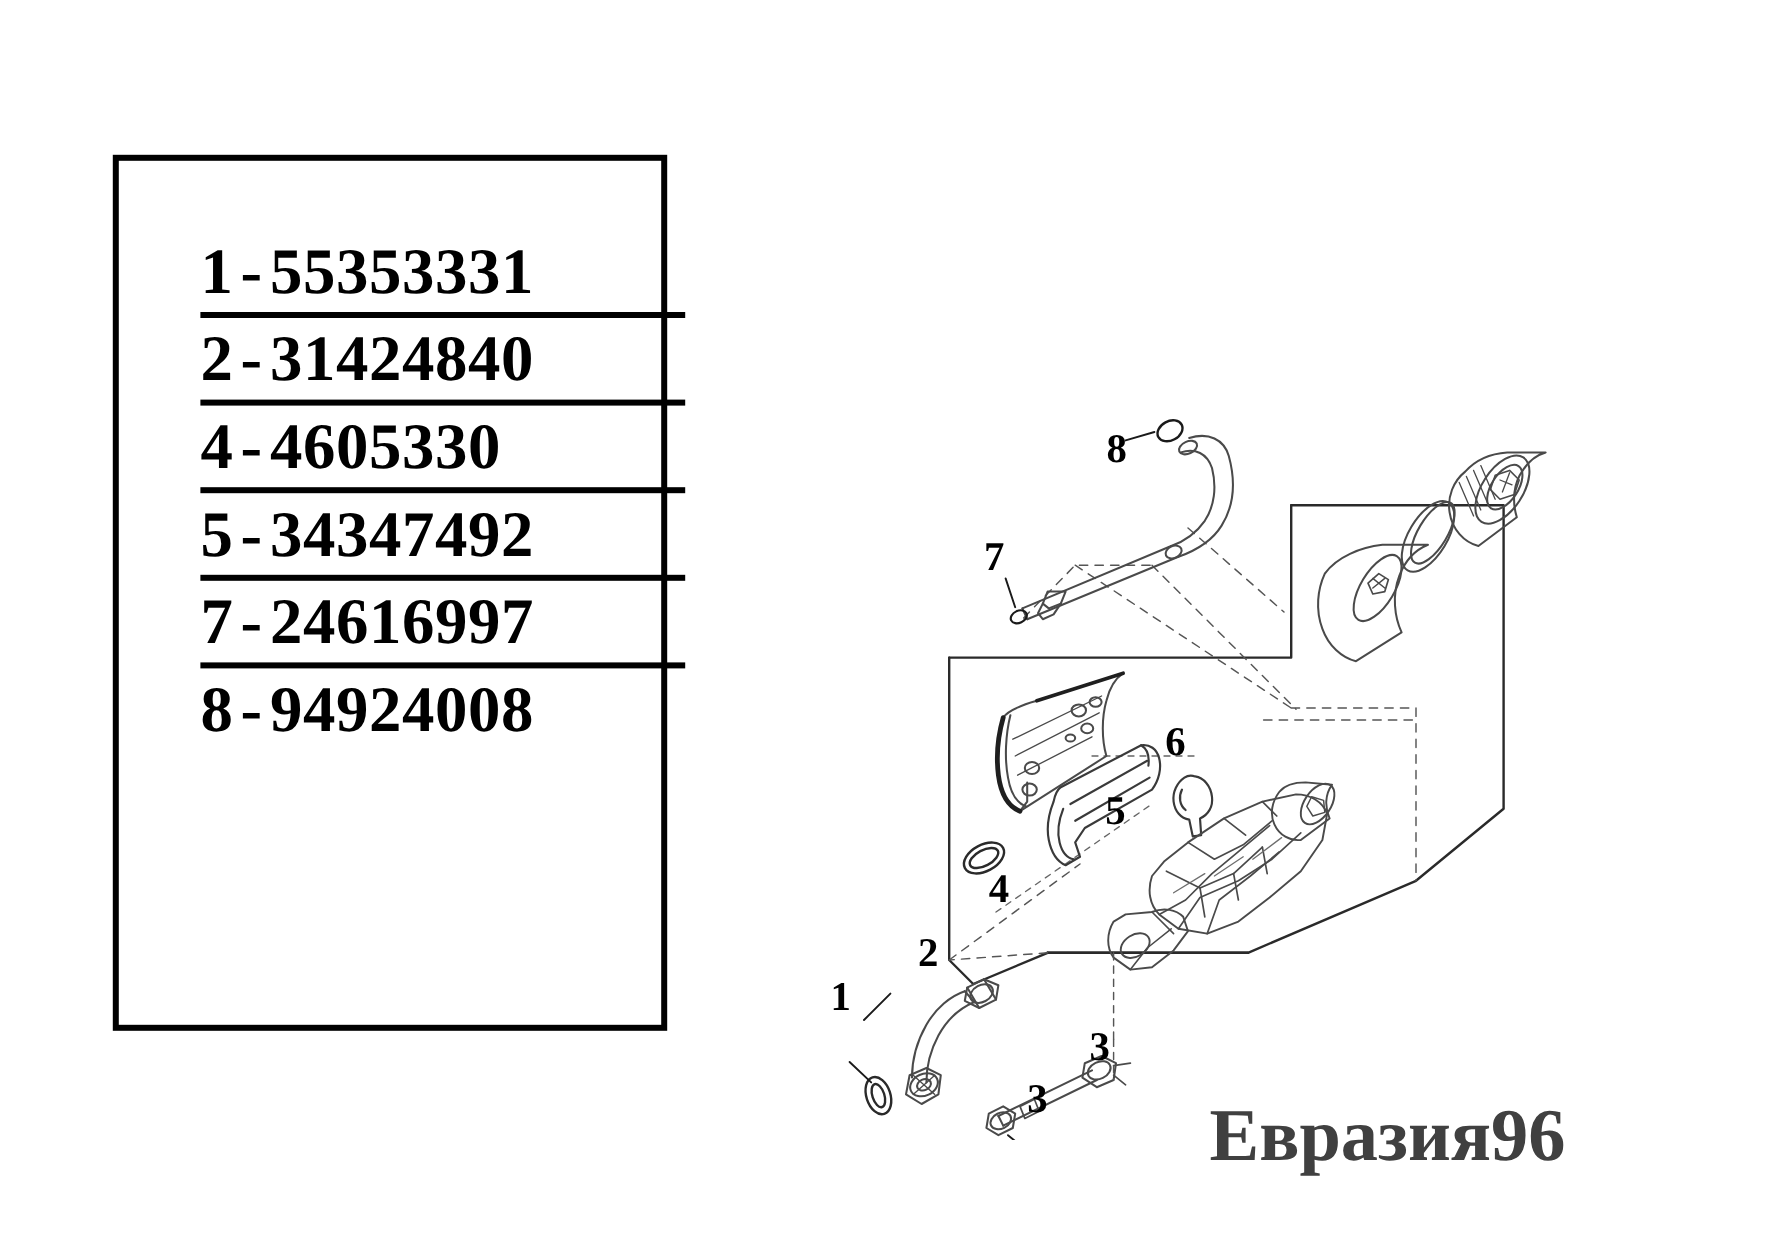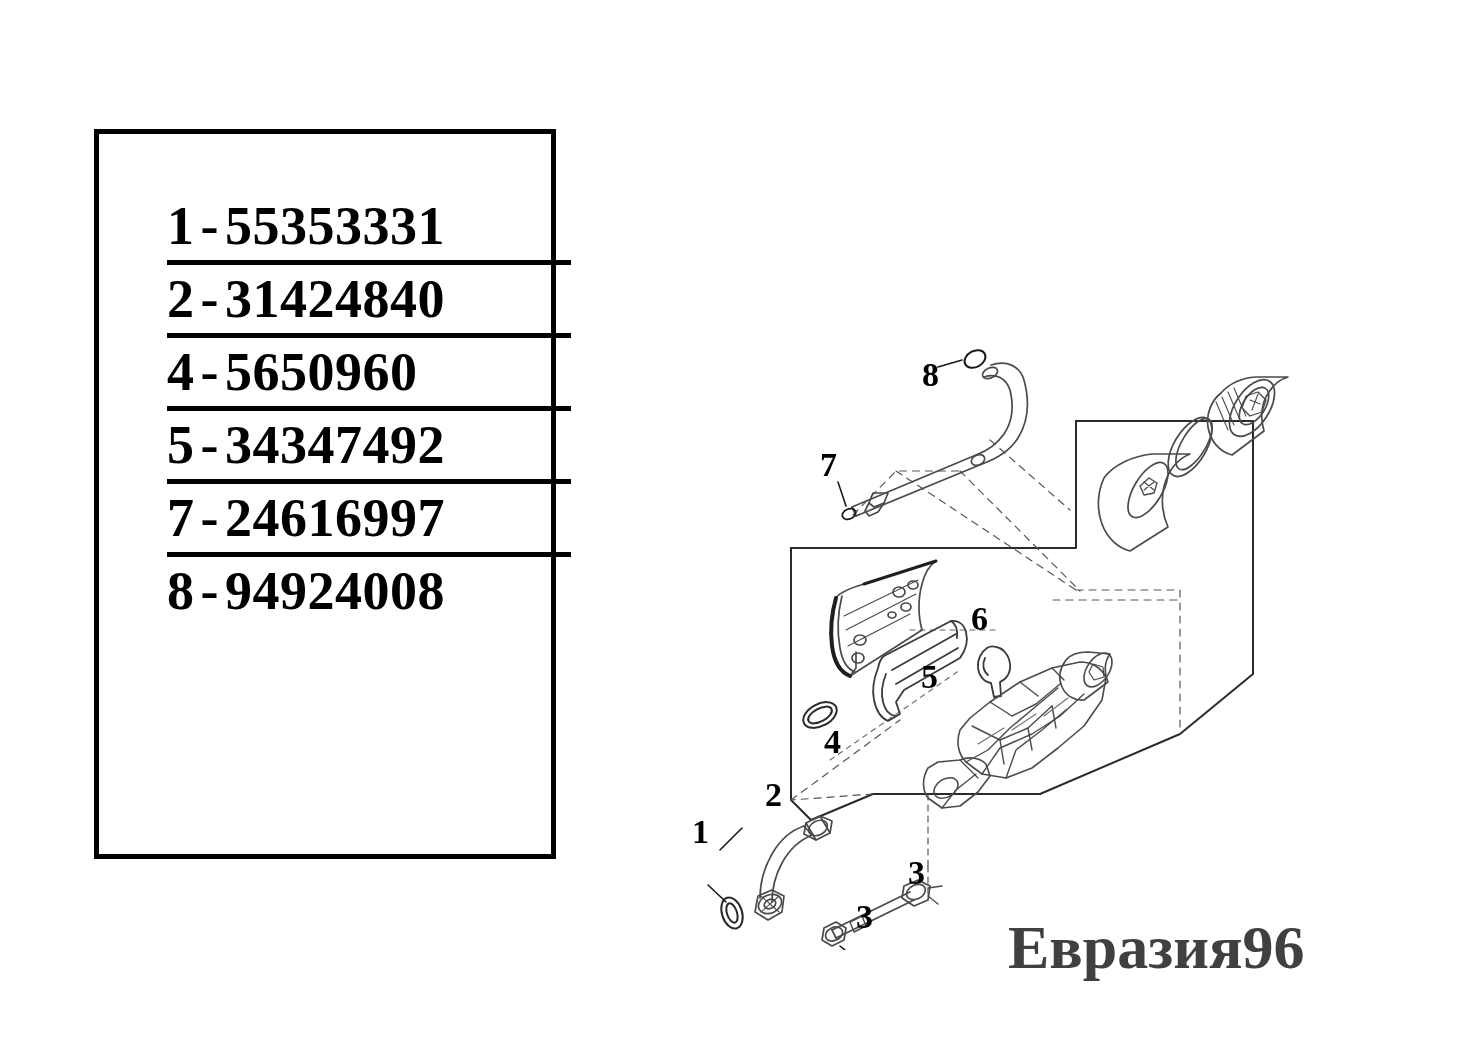--- a/index.html
+++ b/index.html
@@ -95,21 +95,21 @@
       <div class="legend-row">
         <span class="legend-idx">1</span><span class="legend-dash">-</span><span class="legend-num">55353331</span>
       </div>
 
       <div class="legend-row">
         <span class="legend-idx">2</span><span class="legend-dash">-</span><span class="legend-num">31424840</span>
       </div>
 
 
       <div class="legend-row">
-        <span class="legend-idx">4</span><span class="legend-dash">-</span><span class="legend-num">5650960</span>
+        <span class="legend-idx">4</span><span class="legend-dash">-</span><span class="legend-num">4605330</span>
       </div>
 
       <div class="legend-row">
         <span class="legend-idx">5</span><span class="legend-dash">-</span><span class="legend-num">34347492</span>
       </div>
 
 
       <div class="legend-row">
         <span class="legend-idx">7</span><span class="legend-dash">-</span><span class="legend-num">24616997</span>
       </div>

